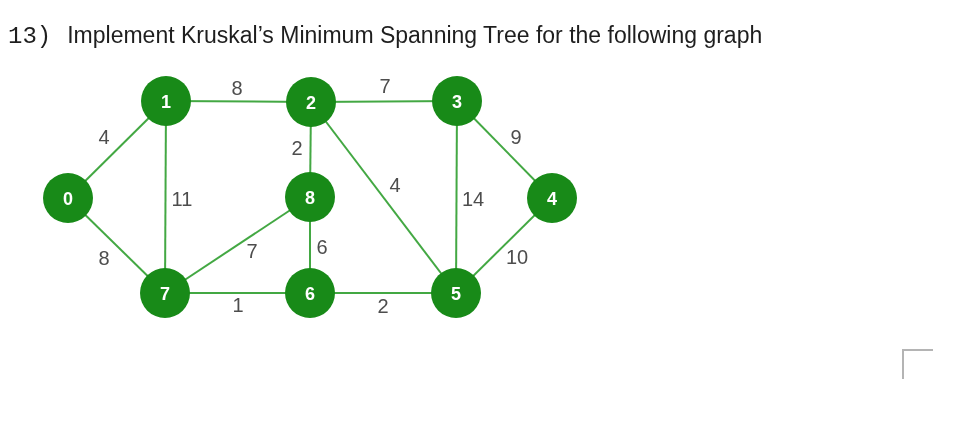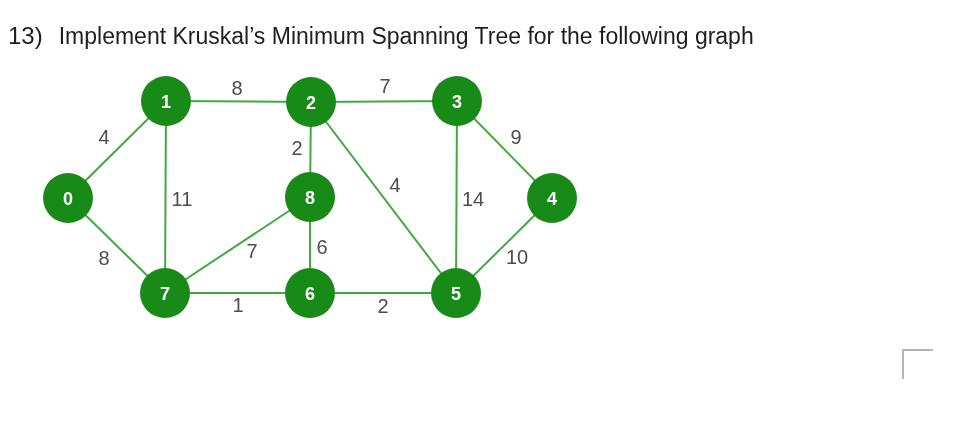--- a/index.html
+++ b/index.html
@@ -17,21 +17,21 @@
   }
   .title {
     position: absolute;
     left: 8px;
     top: 22px;
     font-size: 23px;
     color: var(--title-color, #1e1e1e);
     white-space: nowrap;
   }
   .qnum {
-    font-family: Liberation Sans, sans-serif;
+    font-family: Liberation Mono, monospace;
     font-size: 24px;
     margin-right: 16px;
   }
   #graph-canvas {
     position: absolute;
     left: 0;
     top: 0;
   }
   .edge {
     stroke: var(--edge-stroke, #43a843);

